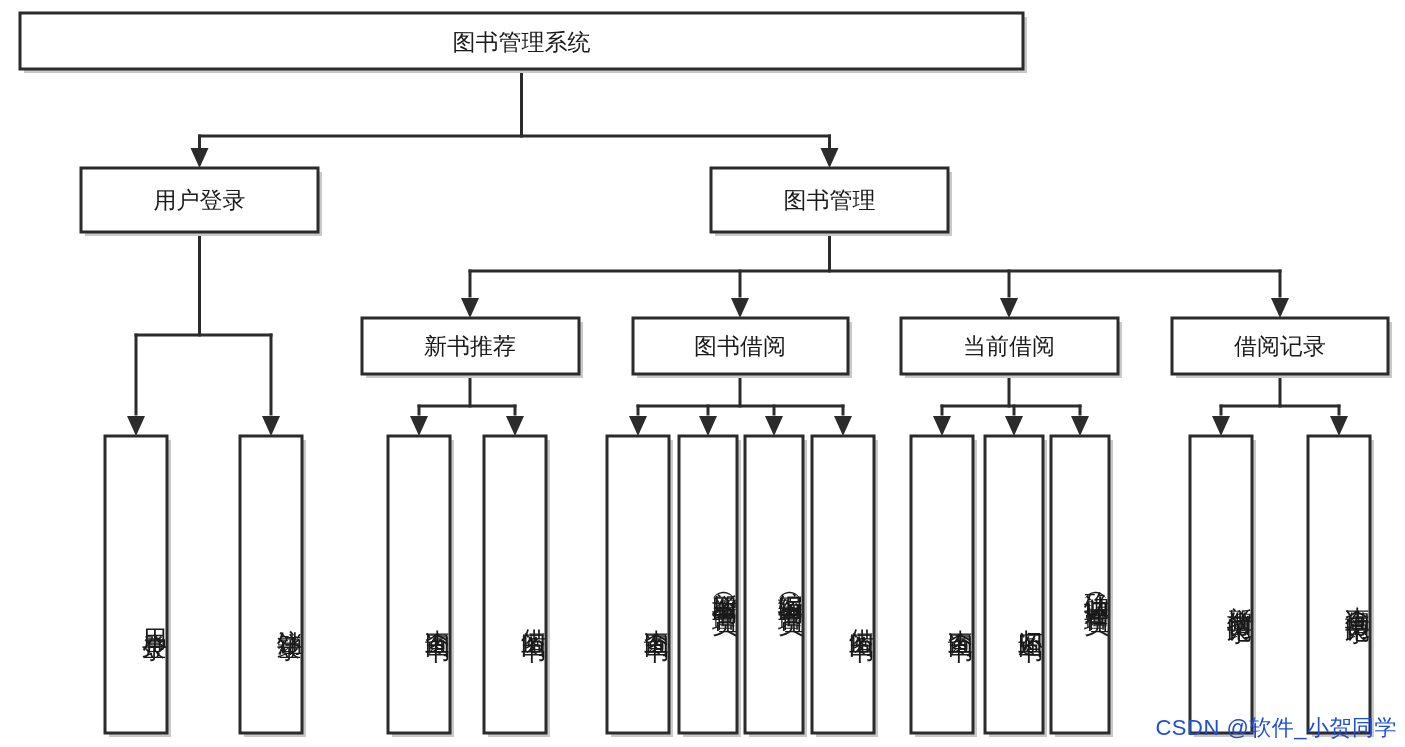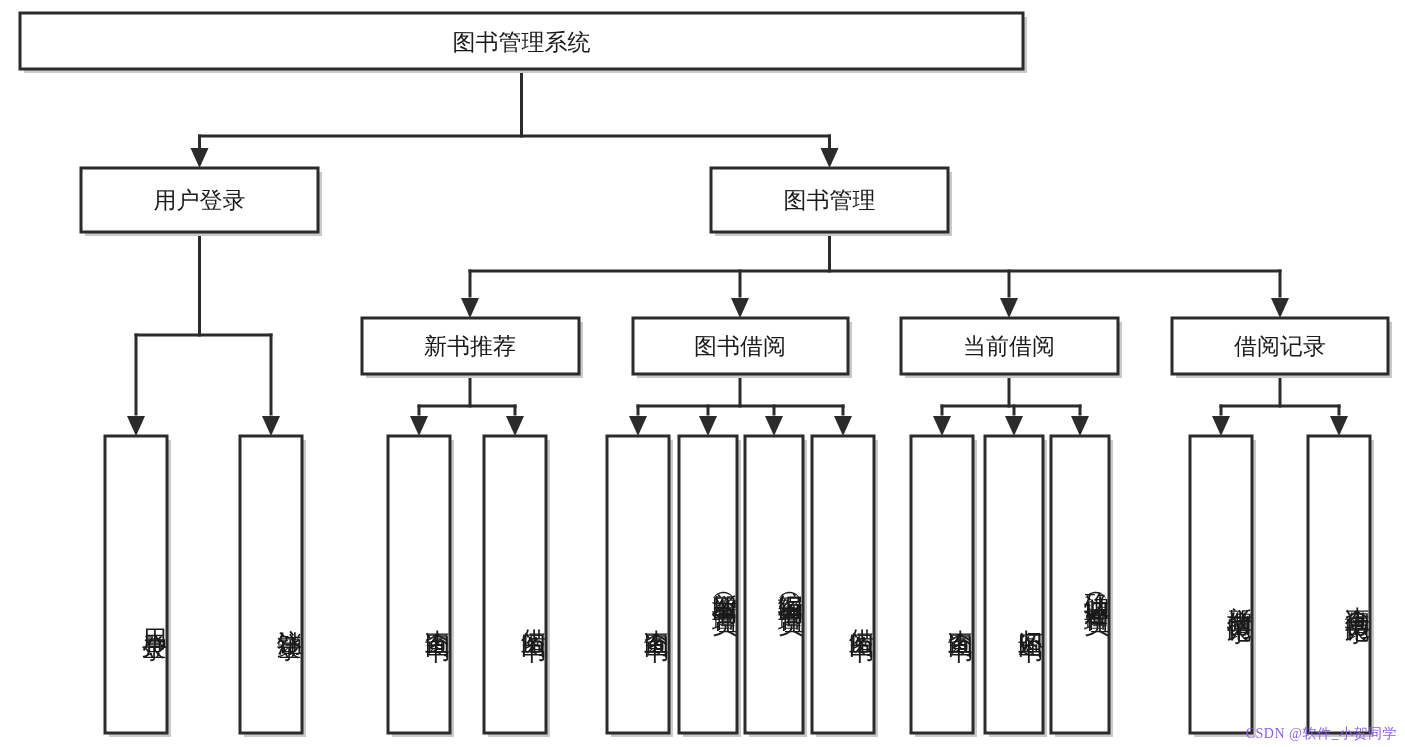--- a/index.html
+++ b/index.html
@@ -61,23 +61,23 @@
     white-space: nowrap;
     display: flex;
     align-items: flex-start;
     justify-content: center;
     pointer-events: none;
   }
   .watermark {
     position: absolute;
     right: 8px;
     bottom: 4px;
-    font-family: Liberation Serif, serif;
-    font-size: 14px;
-    color: #8b5cf6;
+    font-family: Liberation Sans, sans-serif;
+    font-size: 22px;
+    color: #1d4ed8;
     letter-spacing: 0.5px;
     white-space: nowrap;
   }
 </style>
 </head>
 <body>
 
 <div id="diagram-root">
 
   <svg class="diagram" viewBox="0 0 1405 747" xmlns="http://www.w3.org/2000/svg">

